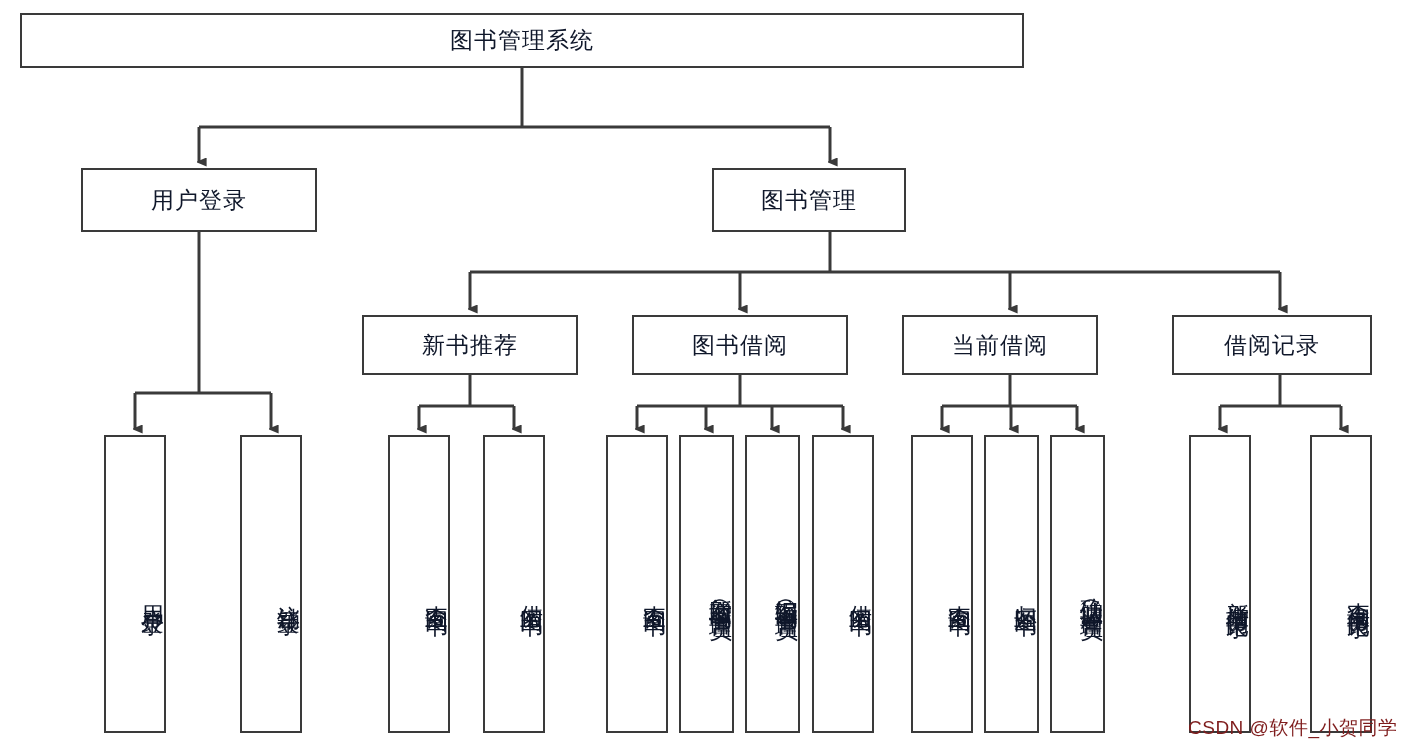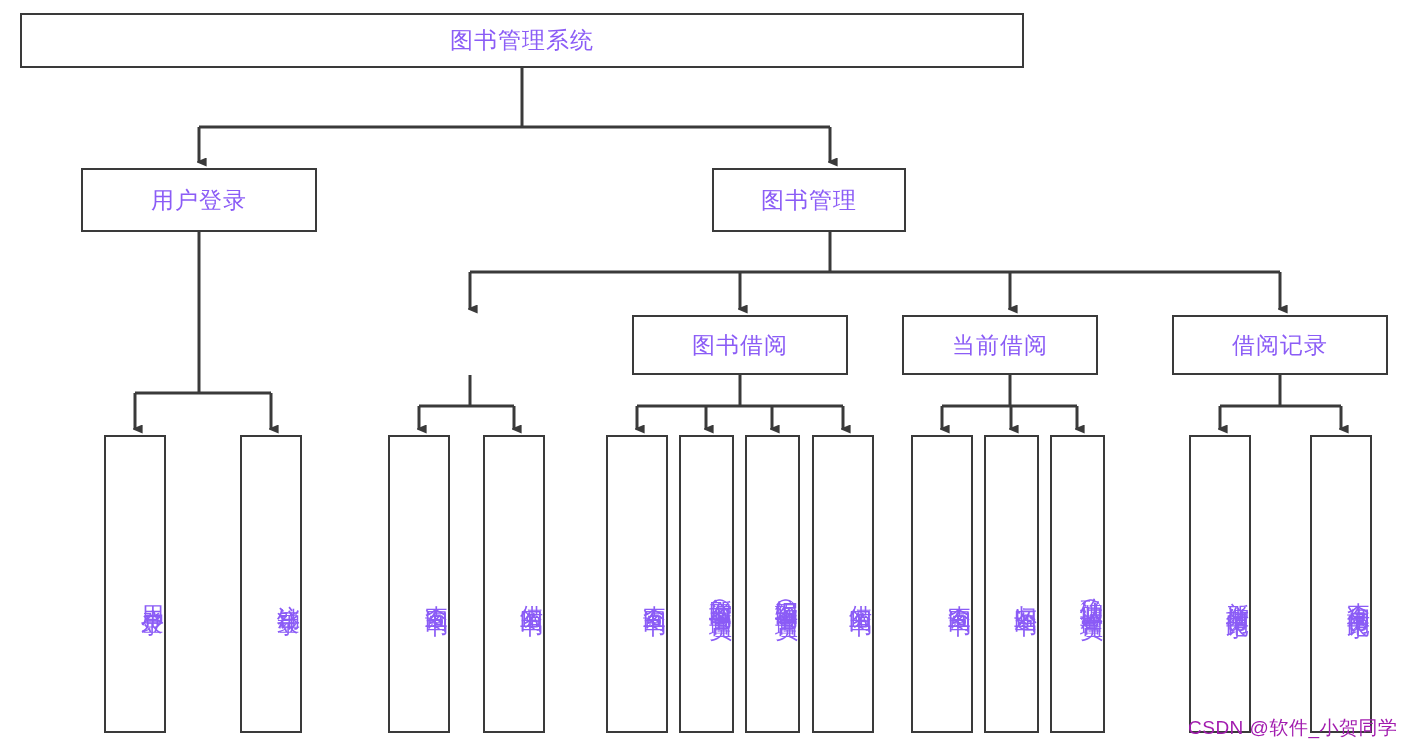--- a/index.html
+++ b/index.html
@@ -26,21 +26,21 @@
     pointer-events: none;
   }
   .node {
     position: absolute;
     box-sizing: border-box;
     background: #ffffff;
     border: 2px solid #3a3a3a;
     display: flex;
     align-items: center;
     justify-content: center;
-    color: #8b5cf6;
+    color: #0f172a;
   }
   .node.horiz {
     font-size: 23px;
     letter-spacing: 1px;
   }
   .node.vert {
     writing-mode: vertical-rl;
     text-orientation: upright;
     font-size: 23px;
     letter-spacing: 3px;
@@ -50,21 +50,21 @@
   }
   .node.vert .vtext {
     writing-mode: vertical-rl;
     text-orientation: upright;
     line-height: 1.02;
     white-space: nowrap;
   }
   .watermark {
     position: absolute;
     font-size: 19px;
-    color: #a21caf;
+    color: #7f1d1d;
     letter-spacing: 0.5px;
     white-space: nowrap;
   }
 </style>
 </head>
 <body>
 
 <div id="canvas">
 
   <svg id="wires" viewBox="0 0 1405 747">
@@ -121,27 +121,30 @@
     <span>图书管理系统</span>
   </div>
 
   <div class="node horiz" style="left:81px;top:168px;width:236px;height:64px;">
     <span>用户登录</span>
   </div>
   <div class="node horiz" style="left:712px;top:168px;width:194px;height:64px;">
     <span>图书管理</span>
   </div>
 
+  <div class="node horiz" style="left:362px;top:315px;width:216px;height:60px;">
+    <span>新书推荐</span>
+  </div>
   <div class="node horiz" style="left:632px;top:315px;width:216px;height:60px;">
     <span>图书借阅</span>
   </div>
   <div class="node horiz" style="left:902px;top:315px;width:196px;height:60px;">
     <span>当前借阅</span>
   </div>
-  <div class="node horiz" style="left:1172px;top:315px;width:216px;height:60px;">
+  <div class="node horiz" style="left:1172px;top:315px;width:200px;height:60px;">
     <span>借阅记录</span>
   </div>
 
   <div class="node vert" style="left:104px;top:435px;width:62px;height:298px;">
     <span class="vtext">用户登录</span>
   </div>
   <div class="node vert" style="left:240px;top:435px;width:62px;height:298px;">
     <span class="vtext">注销登录</span>
   </div>
 

